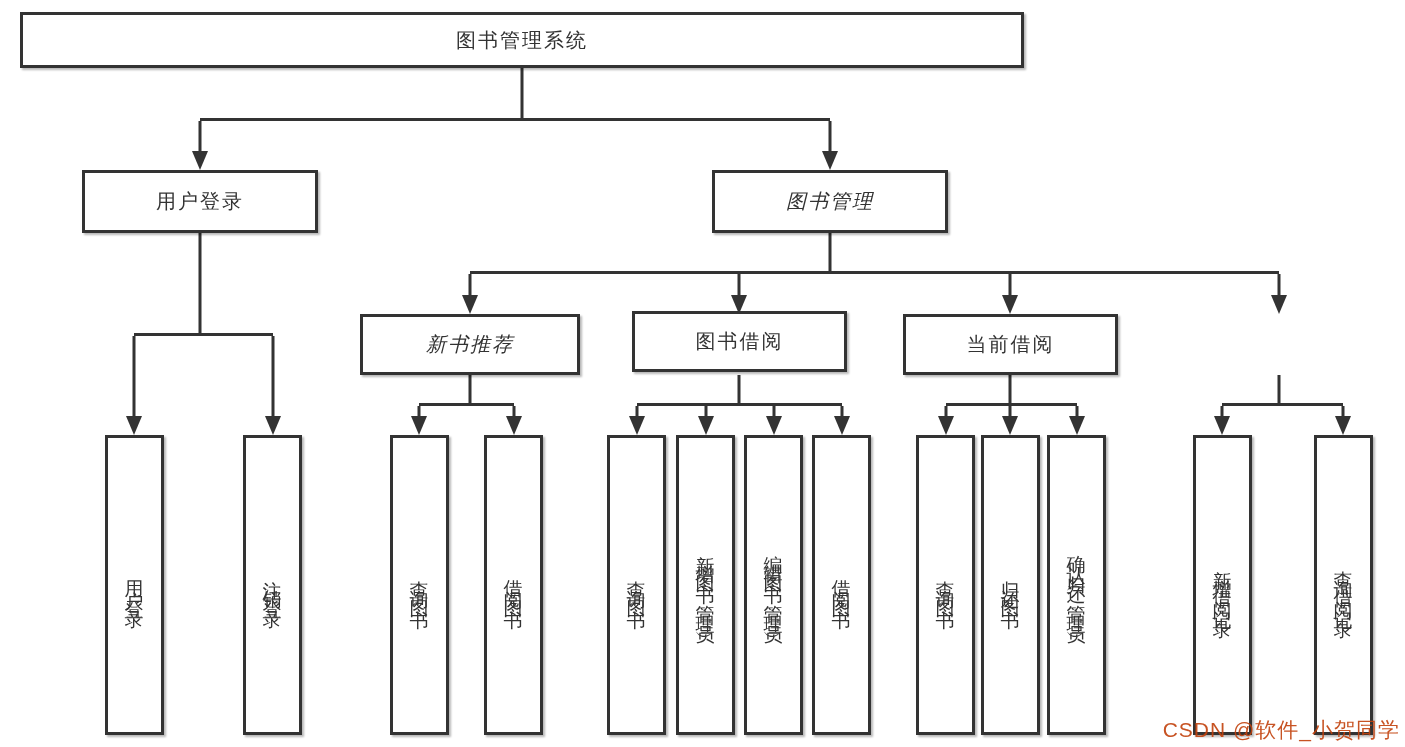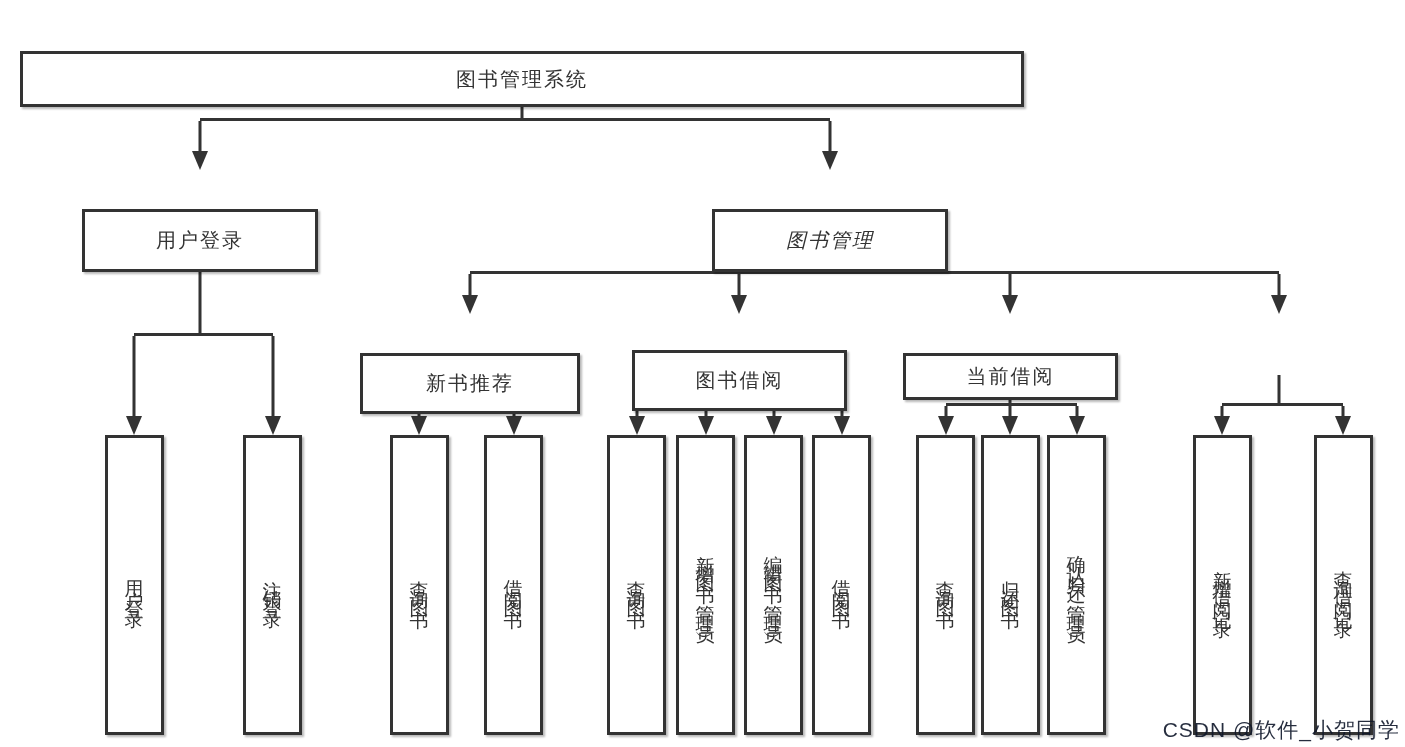--- a/index.html
+++ b/index.html
@@ -27,28 +27,27 @@
     border: 3px solid #333333;
     box-shadow: 2px 2px 2px rgba(0,0,0,0.28);
     display: flex;
     align-items: center;
     justify-content: center;
     font-size: 20px;
     letter-spacing: 2px;
     color: #333333;
     text-align: center;
     z-index: 2;
-    margin-top: 39px;
   }
   .node.root   { left: 20px;  top: 12px;  width: 1004px; height: 56px; }
   .node.l2a    { left: 82px;  top: 170px; width: 236px;  height: 63px; }
   .node.l2b    { left: 712px; top: 170px; width: 236px;  height: 63px; font-style: italic; }
-  .node.s0     { left: 360px; top: 314px; width: 220px;  height: 61px; }
+  .node.s0     { left: 360px; top: 314px; width: 220px;  height: 61px; font-style: italic; }
   .node.s1     { left: 632px; top: 311px; width: 215px;  height: 61px; }
-  .node.s2     { left: 903px; top: 314px; width: 215px;  height: 47px; }
+  .node.s2     { left: 903px; top: 314px; width: 215px;  height: 61px; }
   .node.s3     { left: 1172px;top: 314px; width: 215px;  height: 61px; }
 
   .leaf {
     position: absolute;
     top: 435px;
     width: 59px;
     height: 300px;
     background: #ffffff;
     border: 3px solid #333333;
     box-shadow: 2px 2px 2px rgba(0,0,0,0.28);
@@ -79,21 +78,21 @@
   .s2c2 { left: 1047px; }
   .s3c0 { left: 1193px; }
   .s3c1 { left: 1314px; }
 
   .watermark {
     position: absolute;
     right: 5px;
     bottom: 3px;
     font-size: 21px;
     letter-spacing: 1px;
-    color: #0f172a;
+    color: #c2410c;
     opacity: 0.9;
     z-index: 5;
     white-space: nowrap;
   }
 </style>
 </head>
 <body>
 
 <div class="canvas">
 

